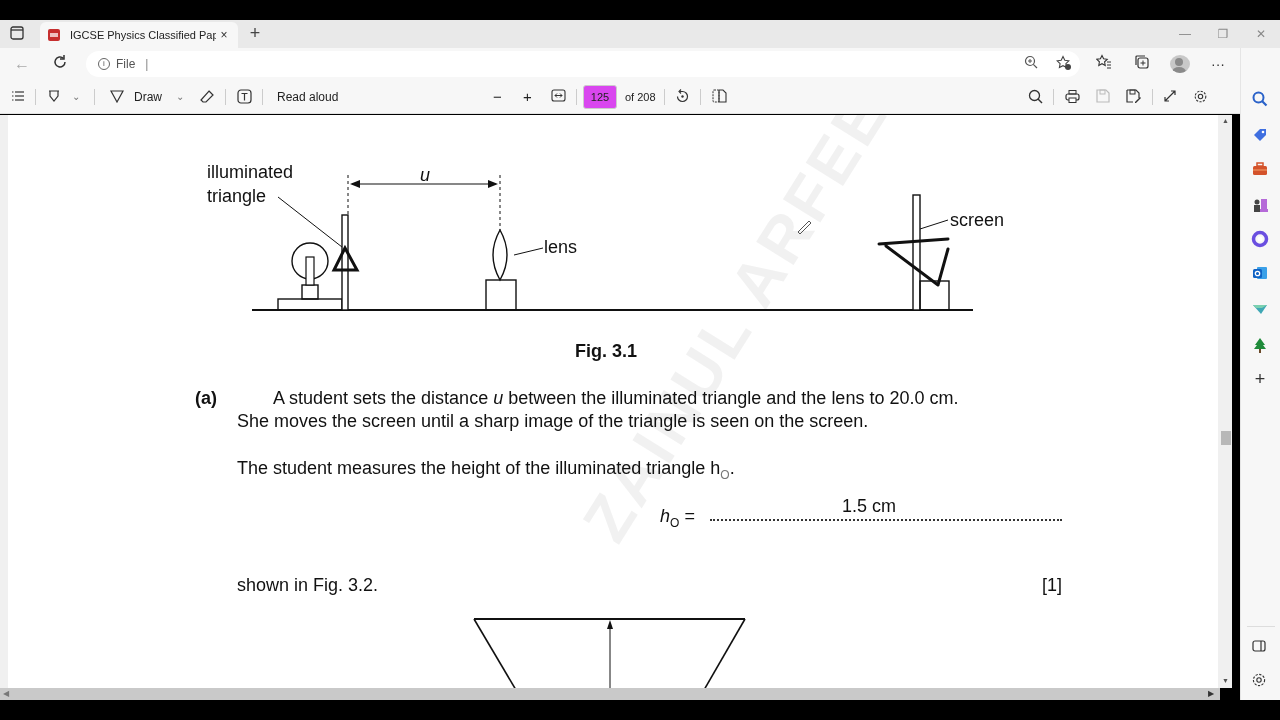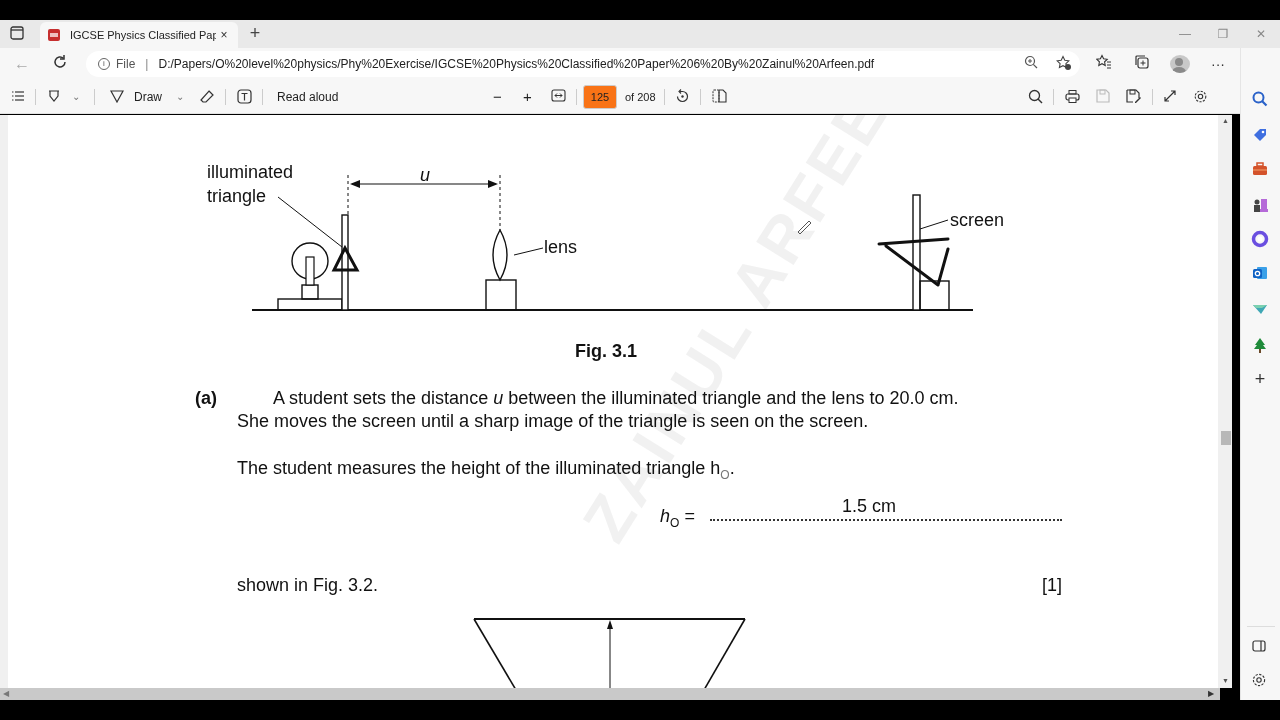--- a/index.html
+++ b/index.html
@@ -31,21 +31,21 @@
   .toolbar-icons { position: absolute; left: 1094px; top: 6px; display: flex; align-items: center; gap: 18px; }
   .toolbar-icons span { font-size: 14px; color: #333; width: 20px; text-align: center; }
   .avatar { width: 18px; height: 18px; border-radius: 50%; background: #c8c8c8; position: relative; overflow: hidden; }
   .avatar::before { content: ""; position: absolute; left: 5px; top: 3px; width: 8px; height: 8px; border-radius: 50%; background: #8a8a8a; }
   .avatar::after { content: ""; position: absolute; left: 2px; top: 12px; width: 14px; height: 10px; border-radius: 50%; background: #8a8a8a; }
 
   
   .pdfbar { position: absolute; left: 0; top: 80px; width: 1240px; height: 34px; background: #f7f7f7; border-bottom: 1px solid #e3e3e3; font-size: 12px; color: #222; }
   .pdfbar .item { position: absolute; top: 9px; height: 16px; line-height: 16px; }
   .pdfbar .vsep { position: absolute; top: 9px; width: 1px; height: 16px; background: #ccc; }
-  .pagebox { position: absolute; left: 583px; top: 5px; width: 34px; height: 24px; border: 1px solid #ccc; background: #f97316; border-radius: 3px; font-size: 11px; text-align: center; line-height: 22px; }
+  .pagebox { position: absolute; left: 583px; top: 5px; width: 34px; height: 24px; border: 1px solid #ccc; background: #d946ef; border-radius: 3px; font-size: 11px; text-align: center; line-height: 22px; }
 
   
   .sidebar { position: absolute; left: 1240px; top: 48px; width: 40px; height: 652px; background: #f7f7f7; border-left: 1px solid #e5e5e5; }
   .sb-icon { position: absolute; left: 10px; width: 18px; height: 18px; border-radius: 4px; }
   .bing { position: absolute; left: 1243px; top: 51px; width: 26px; height: 26px; border-radius: 50%; border: 2px solid #1a73d9; background: #fff; color: #1a73d9; font-weight: bold; font-size: 14px; text-align: center; line-height: 22px; }
 
   
   .docarea { position: absolute; left: 0; top: 115px; width: 1220px; height: 573px; background: #f0f0f0; overflow: hidden; }
   .page { position: absolute; left: 8px; top: 0; width: 1210px; height: 573px; background: #fff; }
   .vscroll { position: absolute; left: 1220px; top: 115px; width: 12px; height: 573px; background: #f0f0f0; }
@@ -87,21 +87,20 @@
   <div class="nav-btn" style="left:50px;">
     <svg width="16" height="16" viewBox="0 0 16 16">
         <path d="M13 8a5 5 0 1 1-1.6-3.7" fill="none" stroke="#333" stroke-width="1.5"></path>
         <path d="M12 1v4h-4" fill="none" stroke="#333" stroke-width="1.5"></path>
       </svg>
   </div>
   <div class="omnibox">
     <span class="info">i</span>
     <span class="file">File</span>
     <span class="sep">|</span>
-    <span class="url">D:/Papers/O%20level%20physics/Phy%20Exercise/IGCSE%20Physics%20Classified%20Paper%206%20By%20Zainul%20Arfeen.pdf</span>
     <div class="omni-right">
       <span>
         <svg width="14" height="14" viewBox="0 0 14 14">
             <circle cx="6" cy="6" r="4.5" fill="none" stroke="#555" stroke-width="1.2"></circle>
             <line x1="9.3" y1="9.3" x2="13" y2="13" stroke="#555" stroke-width="1.2"></line>
             <line x1="4" y1="6" x2="8" y2="6" stroke="#555"></line>
             <line x1="6" y1="4" x2="6" y2="8" stroke="#555"></line>
           </svg>
       </span>
       <span>

